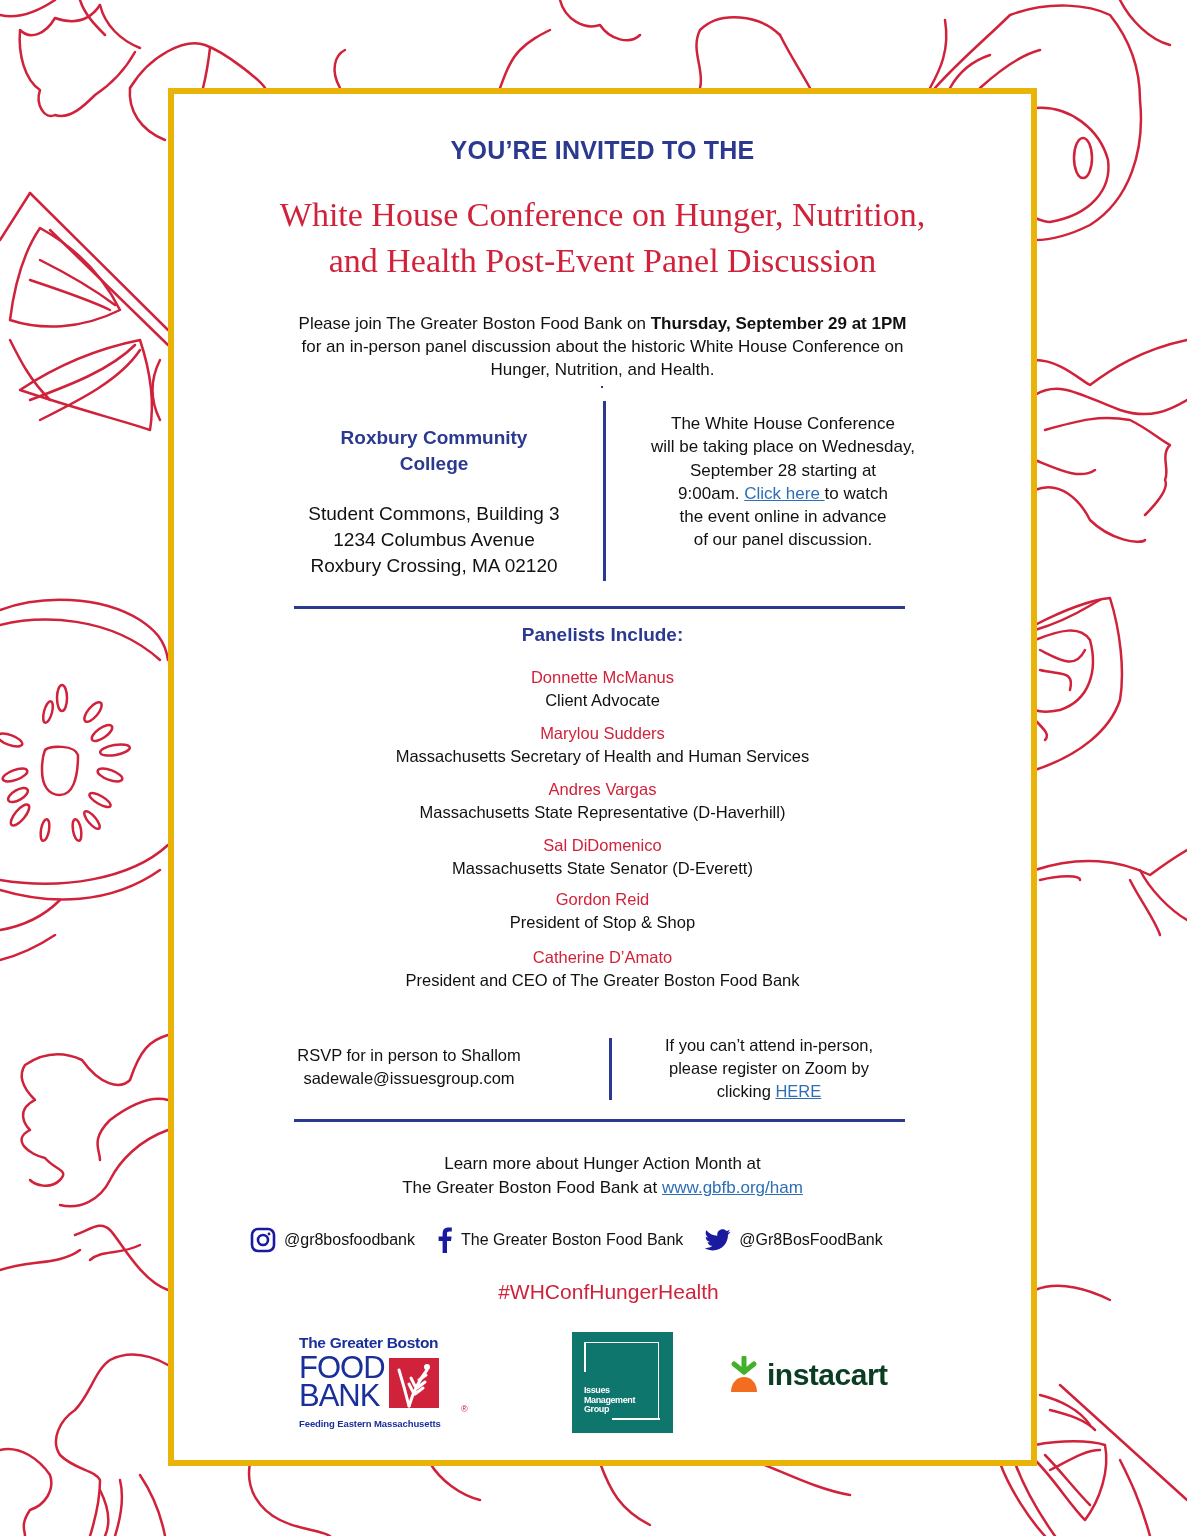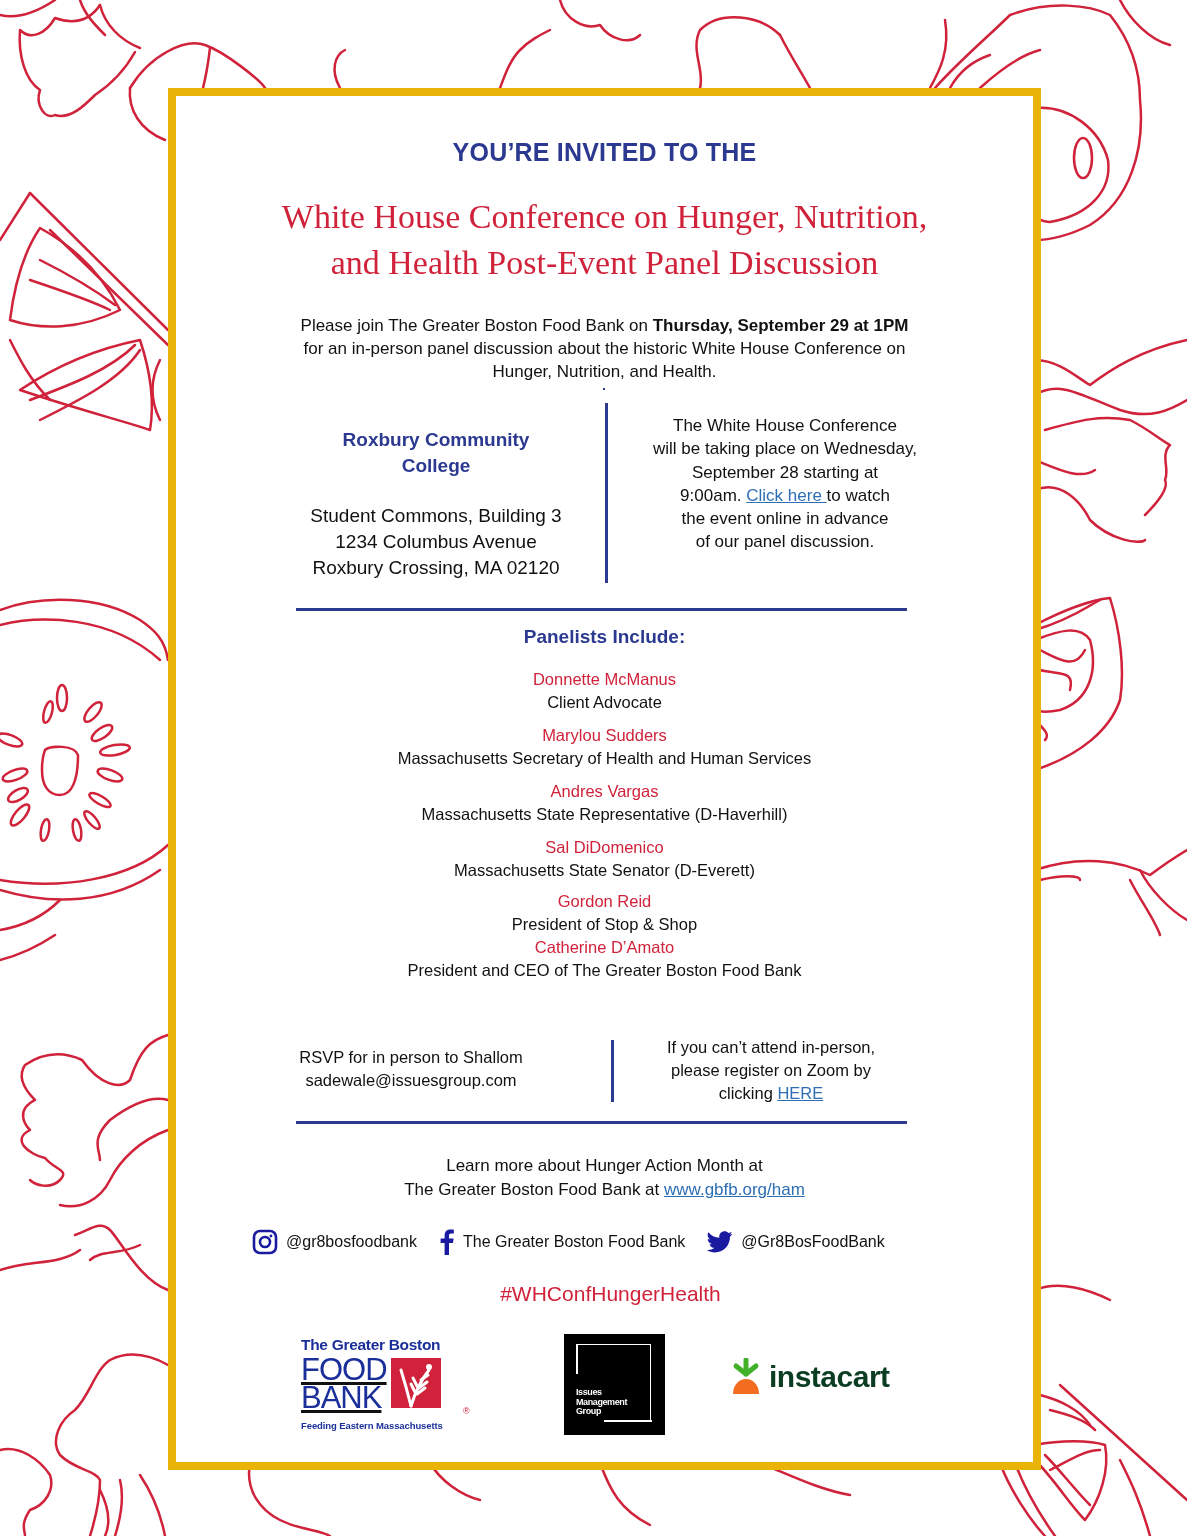--- a/index.html
+++ b/index.html
@@ -6,21 +6,21 @@
     body {
       width: 1187px; height: 1536px; position: relative; overflow: hidden;
       background: #ffffff;
       font-family: "Liberation Sans", "DejaVu Sans", sans-serif;
       color: #111;
     }
     .bg-art { position: absolute; left: 0; top: 0; width: 1187px; height: 1536px; }
     .card {
       position: absolute; left: 168px; top: 88px;
       width: 857px; height: 1366px;
-      border: 8px solid #eab308; background: #fff;
+      border: 6px solid #eab308; background: #fff;
     }
     .abs { position: absolute; left: 0; right: 0; text-align: center; }
     .invited {
       top: 42px; font-weight: bold; font-size: 25px; color: #2b3990;
       letter-spacing: 0.2px;
     }
     .title {
       top: 98px; font-family: "Liberation Serif", "DejaVu Serif", serif;
       color: #d0223a; font-size: 34px; line-height: 46px;
     }
@@ -60,27 +60,27 @@
     .learn { top: 1058px; font-size: 17px; line-height: 24px; }
     .social {
       position: absolute; left: 76px; top: 1133px; display: flex; align-items: center;
       font-size: 16px; color: #111;
     }
     .social .item { display: flex; align-items: center; margin-right: 22px; }
     .social .item svg { margin-right: 8px; }
     .hashtag { top: 1186px; color: #d0223a; font-size: 21px; padding-left: 12px; }
     .logo-gbfb { position: absolute; left: 125px; top: 1240px; width: 180px; }
     .gbfb-top { color: #1a2f9a; font-weight: bold; font-size: 15.5px; letter-spacing: -0.3px; }
-    .gbfb-row { display: flex; align-items: flex-start; text-decoration: underline; }
+    .gbfb-row { display: flex; align-items: center; }
     .gbfb-big { color: #1a2f9a; font-size: 31px; line-height: 28px; font-weight: normal; letter-spacing: -1px; margin-top: 2px; }
     .gbfb-mark { width: 50px; height: 50px; background: #d0223a; margin-left: 4px; margin-top: 4px; position: relative; }
     .gbfb-reg { color: #d0223a; font-size: 9px; position: absolute; left: 162px; top: 70px; }
     .gbfb-tag { color: #1a2f9a; font-weight: bold; font-size: 9.5px; margin-top: 8px; letter-spacing: -0.1px; }
     .logo-img {
-      position: absolute; left: 388px; top: 1238px; width: 101px; height: 101px; background: #000000;
+      position: absolute; left: 398px; top: 1238px; width: 101px; height: 101px; background: #0f766e;
     }
     .img-frame { position: absolute; left: 12px; top: 10px; width: 74px; height: 76px; border: 1.5px solid #fff; border-left: none; border-bottom: none; }
     .img-frame2 { position: absolute; left: 12px; top: 10px; width: 1.5px; height: 30px; background:#fff; }
     .img-frame3 { position: absolute; left: 40px; top: 86px; width: 48px; height: 1.5px; background:#fff; }
     .img-text { position: absolute; left: 12px; top: 54px; color: #fff; font-size: 9px; line-height: 9.5px; font-weight: bold; letter-spacing: -0.4px; }
     .logo-insta { position: absolute; left: 555px; top: 1262px; display: flex; align-items: center; }
     .insta-word { color: #0a3d22; font-weight: bold; font-size: 30px; letter-spacing: -0.5px; margin-left: 8px; }
   </style>
 </head>
 <body>
@@ -266,21 +266,21 @@
       <div class="p-role">Massachusetts Secretary of Health and Human Services</div>
     </div>
     <div class="panelist">
       <div class="p-name">Andres Vargas</div>
       <div class="p-role">Massachusetts State Representative (D-Haverhill)</div>
     </div>
     <div class="panelist" style="margin-bottom:8px;">
       <div class="p-name">Sal DiDomenico</div>
       <div class="p-role">Massachusetts State Senator (D-Everett)</div>
     </div>
-    <div class="panelist" style="margin-bottom:0;">
+    <div class="panelist" style="margin-bottom:12px;">
       <div class="p-name">Gordon Reid</div>
       <div class="p-role">President of Stop &amp; Shop</div>
     </div>
     <div class="panelist">
       <div class="p-name">Catherine D’Amato</div>
       <div class="p-role">President and CEO of The Greater Boston Food Bank</div>
     </div>
   </div>
 
   <div class="rsvp">

